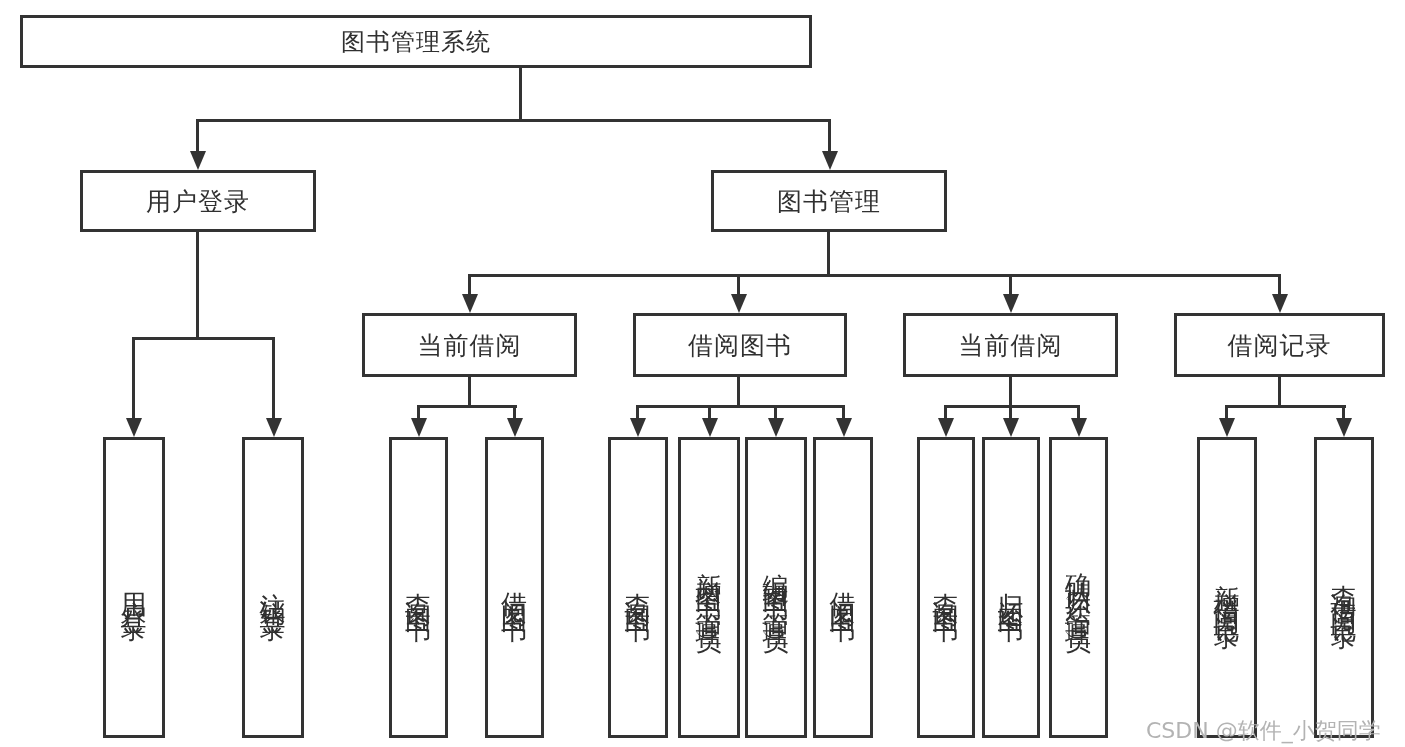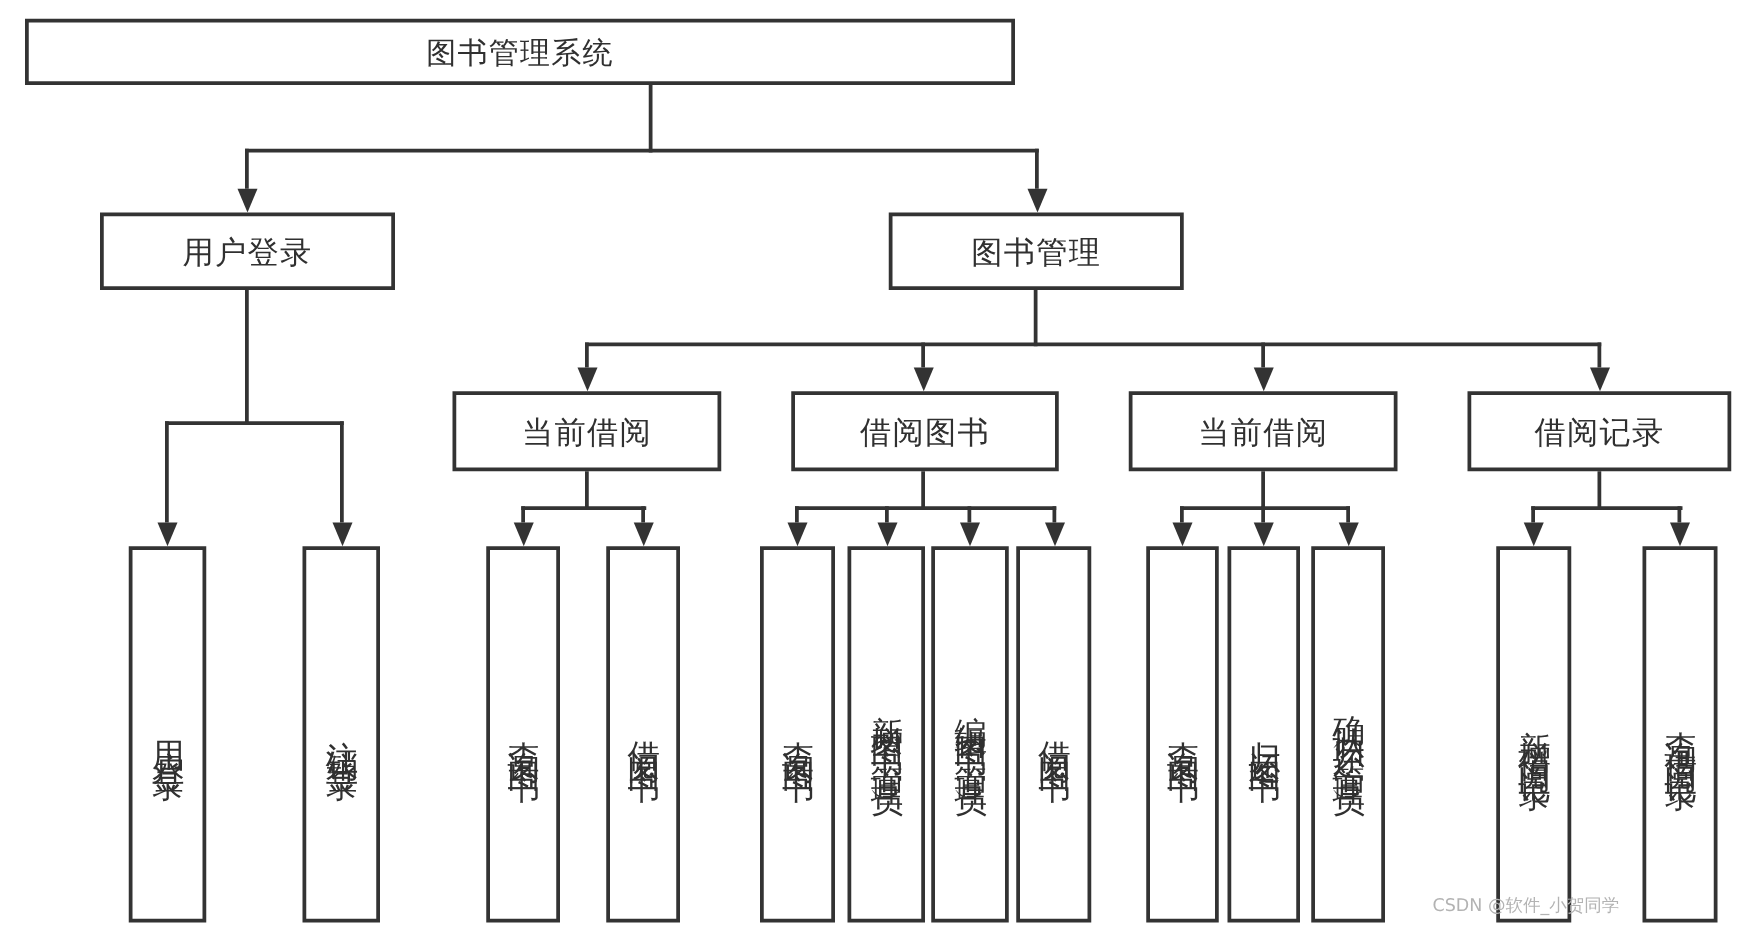--- a/index.html
+++ b/index.html
@@ -58,21 +58,21 @@
     width: 0;
     height: 0;
     border-left: 8px solid transparent;
     border-right: 8px solid transparent;
     border-top: 19px solid var(--line-color);
   }
   .watermark {
     position: absolute;
     left: 1146px;
     top: 716px;
-    font-size: 14px;
+    font-size: 22px;
     color: var(--watermark-color);
     white-space: nowrap;
   }
 </style>
 </head>
 <body>
 
 <div class="canvas">
 
   <div class="box h root" style="left:20px; top:15px; width:792px; height:53px;">

